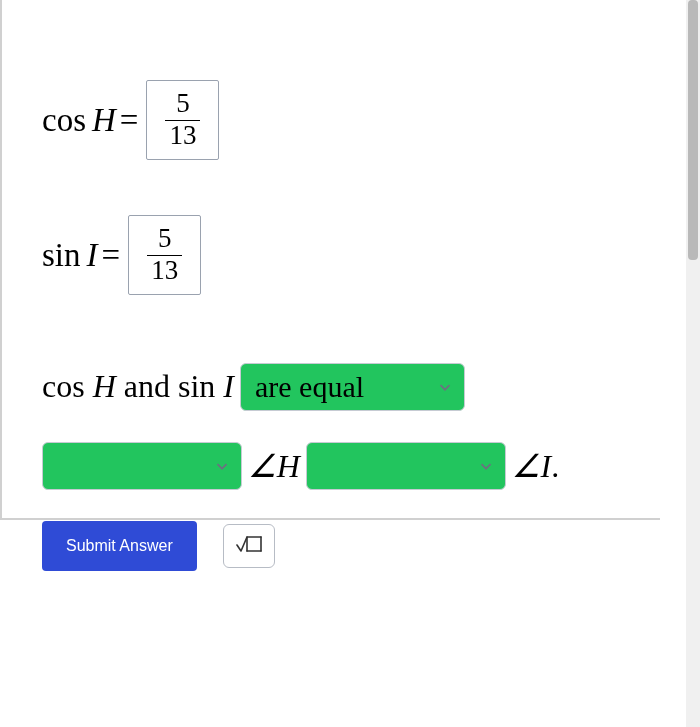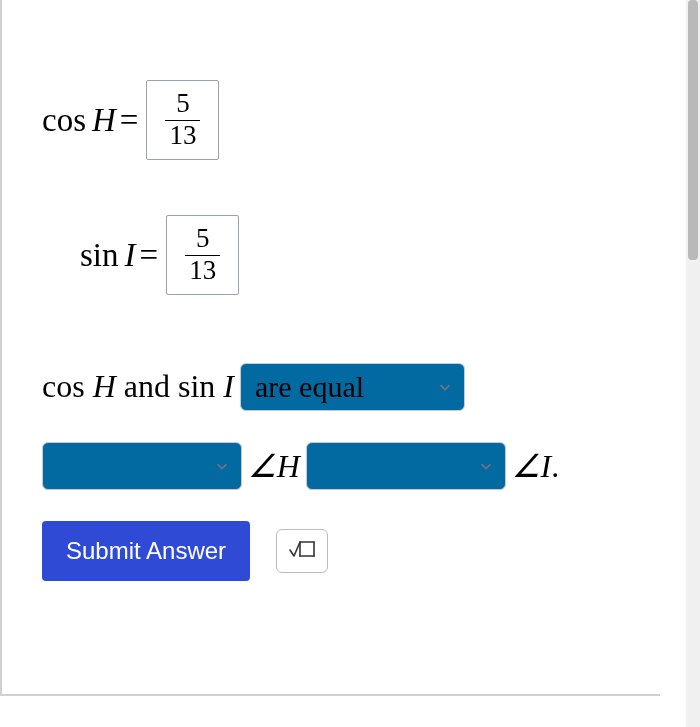--- a/index.html
+++ b/index.html
@@ -11,21 +11,21 @@
     color: #000000;
     width: 700px;
     height: 727px;
     overflow: hidden;
     position: relative;
   }
   .page {
     border-left: 2px solid #d0d0d0;
     border-bottom: 2px solid #d0d0d0;
     padding: 40px 30px 30px 40px;
-    height: 696px;
+    height: 520px;
     width: 660px;
     position: relative;
   }
   .scroll-track {
     position: absolute;
     right: 0;
     top: 0;
     width: 14px;
     height: 100%;
     background: #f0f0f0;
@@ -39,21 +39,21 @@
     background: #b9b9b9;
     border-radius: 4px;
   }
   .eq-row {
     display: flex;
     align-items: center;
     font-size: 33px;
     margin-bottom: 55px;
     margin-top: 40px;
   }
-  .eq-row.second { margin-top: 20px; margin-left: 38px; }
+  .eq-row.second { margin-top: 20px; }
   .mathlabel { margin-right: 6px; }
   .varI { font-style: italic; font-family: "Times New Roman", serif; }
   .varH { font-style: italic; font-family: "Times New Roman", serif; }
   .eqsign { margin: 0 8px 0 4px; }
   .frac-box {
     border: 1px solid #9aa2af;
     border-radius: 2px;
     padding: 8px 18px;
     display: inline-flex;
     align-items: center;
@@ -91,21 +91,21 @@
   }
   .select {
     display: inline-flex;
     align-items: center;
     justify-content: space-between;
     border: 1px solid #c6cbd3;
     border-radius: 6px;
     padding: 4px 10px 4px 14px;
     font-size: 30px;
     height: 48px;
-    background: #0369a1;
+    background: #22c55e;
     cursor: pointer;
     font-family: "Times New Roman", serif;
   }
   .select.sm { width: 225px; }
   .select.md { width: 200px; }
   .select .sel-label { flex: 1; text-align: left; }
   .chev {
     width: 18px;
     height: 18px;
     flex-shrink: 0;
@@ -118,21 +118,21 @@
     align-items: center;
     gap: 26px;
     margin-top: 18px;
   }
   .submit-btn {
     background: #2f4bd6;
     color: #fff;
     border: none;
     border-radius: 4px;
     padding: 16px 24px;
-    font-size: 24px;
+    font-size: 16px;
     font-family: Arial, sans-serif;
     cursor: pointer;
   }
   .sqrt-btn {
     border: 1px solid #b7bcc5;
     border-radius: 6px;
     width: 52px;
     height: 44px;
     display: inline-flex;
     align-items: center;

